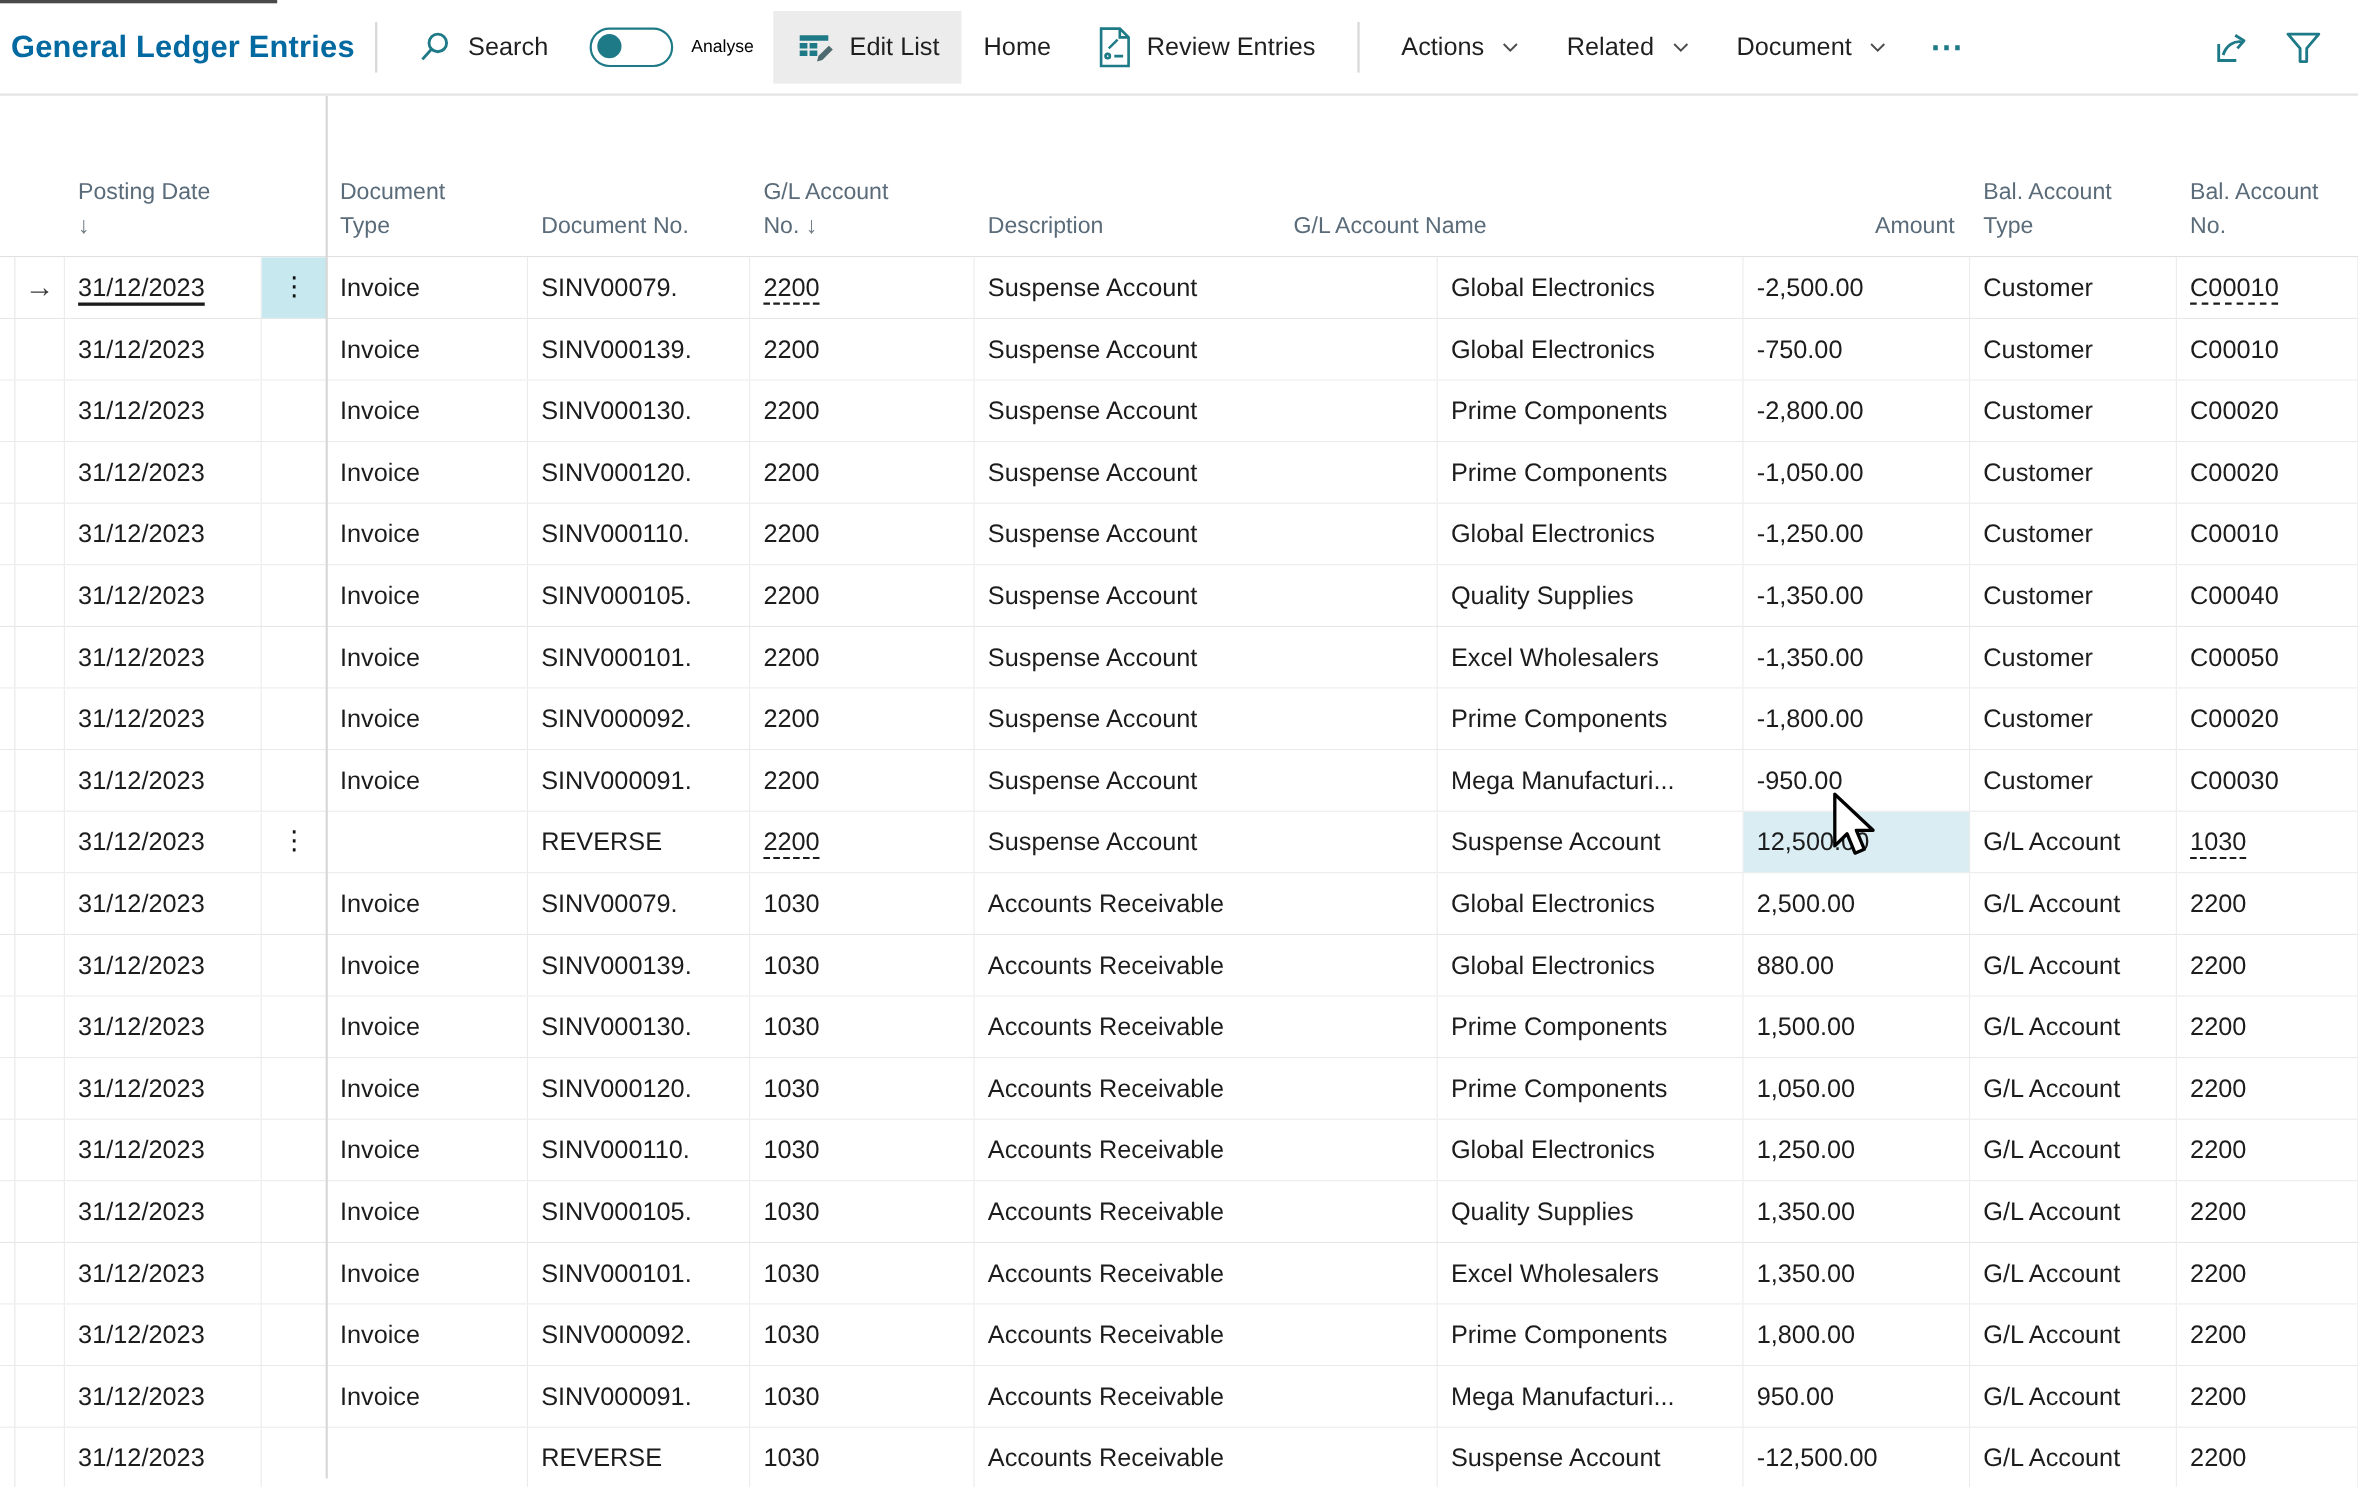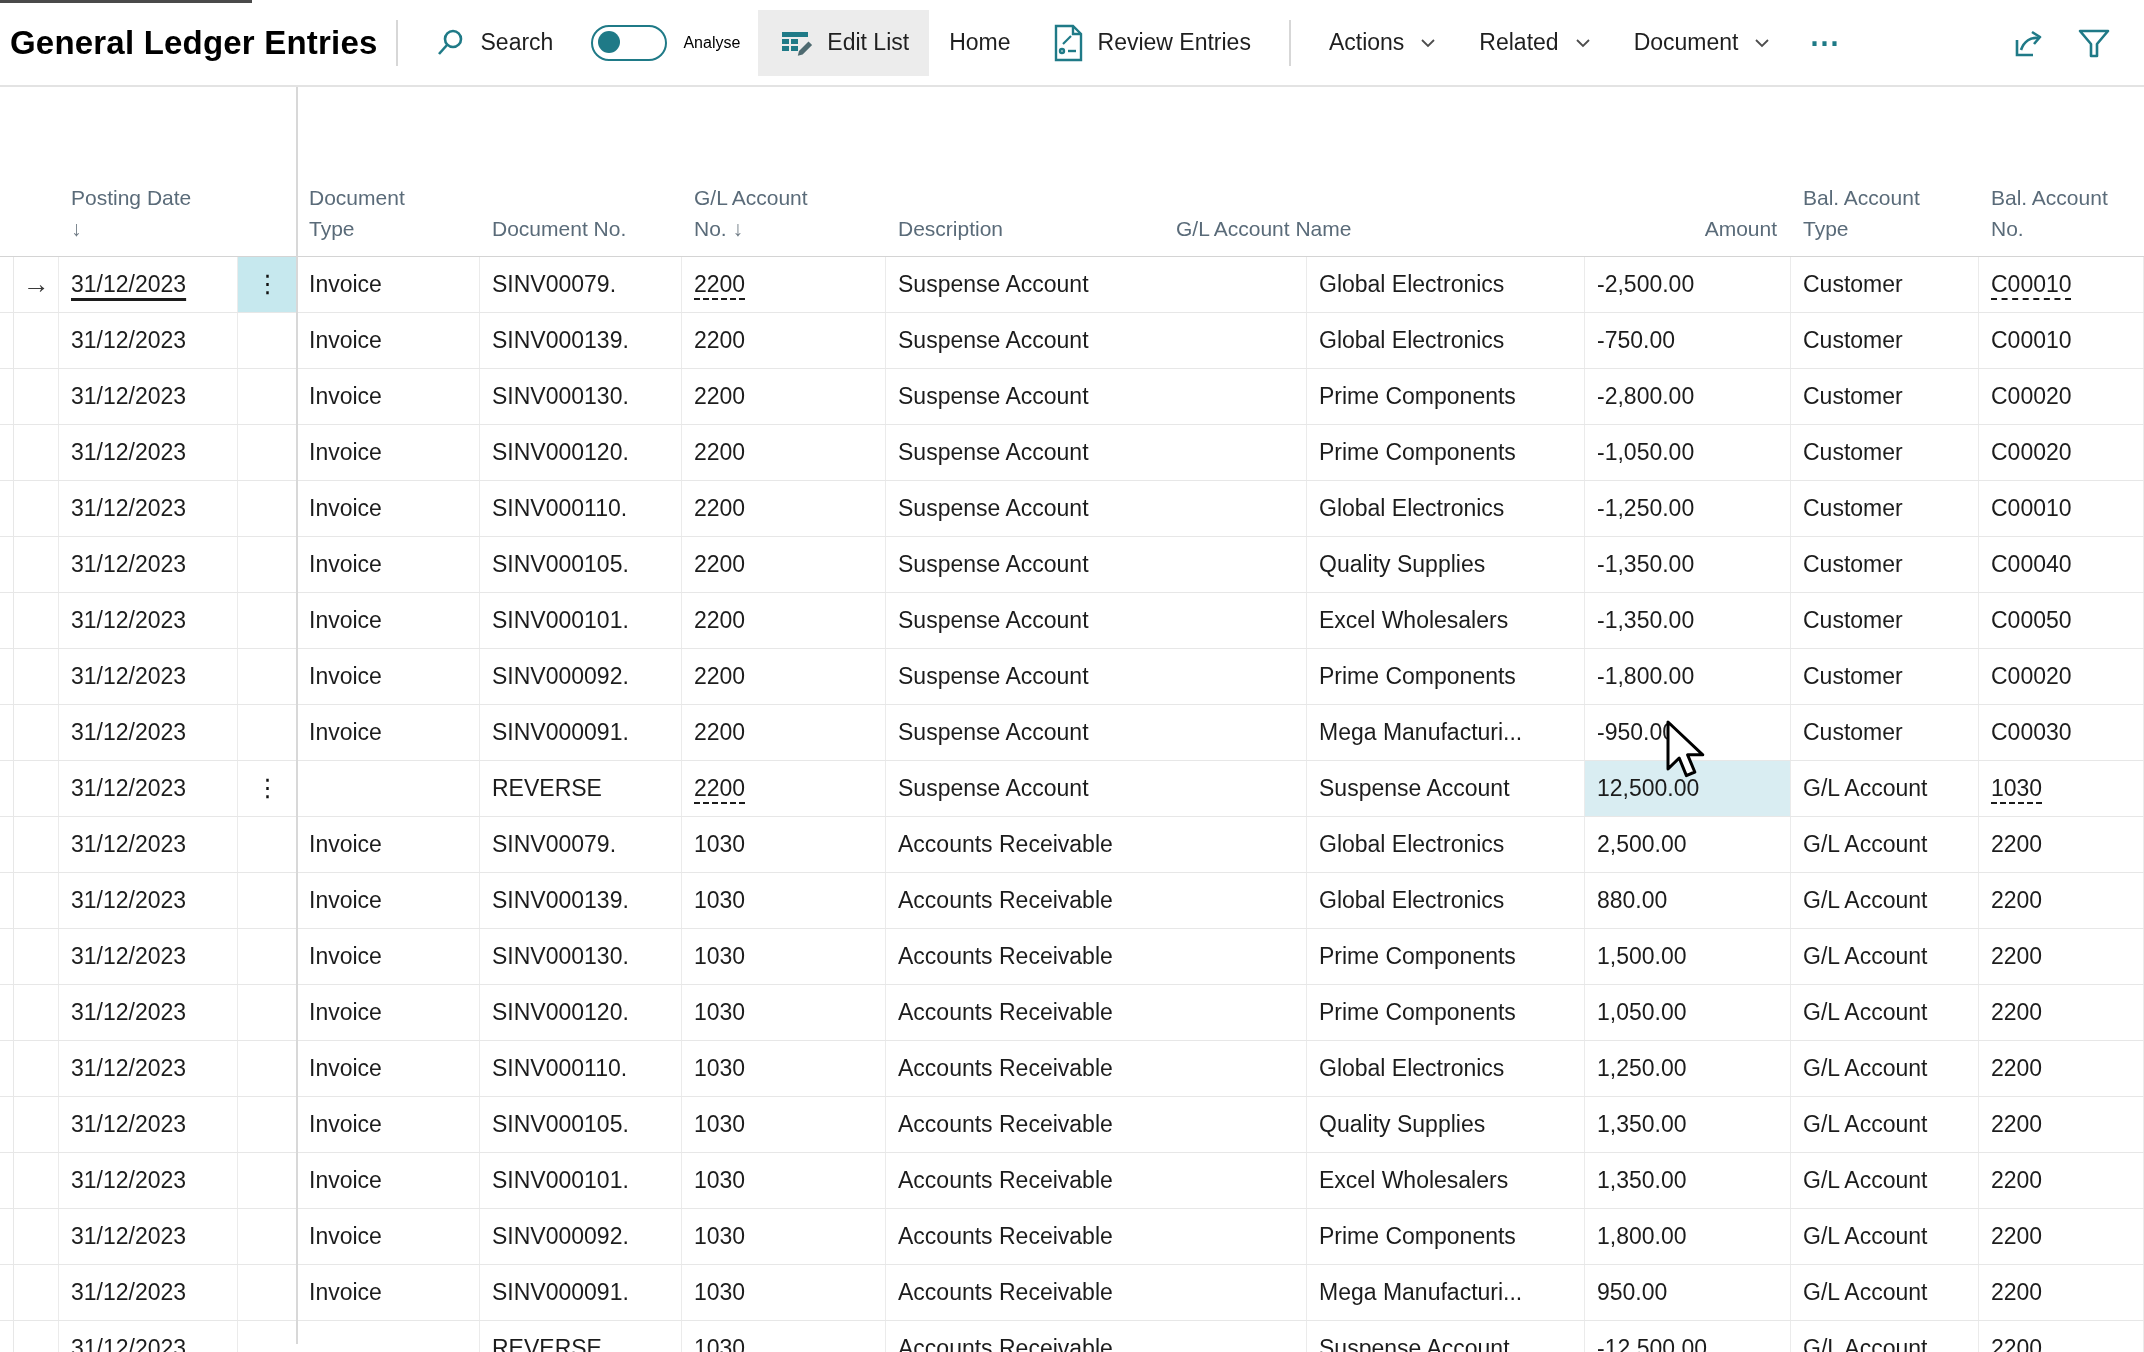--- a/index.html
+++ b/index.html
@@ -7,21 +7,21 @@
     width:2144px;height:1352px;position:relative;overflow:hidden;
     background:#ffffff;font-family:"Liberation Sans", sans-serif;
     -webkit-font-smoothing:antialiased;
   }
   
   .cmdbar{
     height:85px;display:flex;align-items:center;
     border-bottom:2px solid #e3e3e3;background:#fff;position:relative;z-index:6;
   }
   .page-title{
-    font-size:33px;font-weight:700;color:#000000;margin:0 0 0 10px;white-space:nowrap;
+    font-size:28px;font-weight:700;color:#0369a1;margin:0 0 0 10px;white-space:nowrap;
     letter-spacing:.2px;
   }
   .vsep{width:2px;height:46px;background:#d7d7d7;margin:0 18px;flex:none;}
   .cmd{
     display:flex;align-items:center;gap:13px;height:66px;padding:0 20px;
     background:none;border:none;font-family:inherit;font-size:23px;color:#1f1f1f;
     cursor:default;white-space:nowrap;flex:none;
   }
   .cmd.active{background:#ececec;}
   .cmd svg{flex:none;}
@@ -40,21 +40,21 @@
   }
   .spacer{flex:1;}
   .iconbtn{background:none;border:none;padding:0 14px;height:85px;display:flex;align-items:center;flex:none;}
   
   .w-sel{width:46px;}.w-date{width:179px;}.w-dots{width:59px;}
   .w-doctype{width:183px;}.w-docno{width:202px;}.w-glno{width:204px;}
   .w-glname{width:421px;}.w-desc{width:278px;}.w-amt{width:206px;}
   .w-baltype{width:188px;}.w-balno{width:165px;}
   
   .ghead{
-    height:170px;display:flex;align-items:flex-end;padding-left:13px;
+    height:147px;display:flex;align-items:flex-end;padding-left:13px;
     box-sizing:border-box;border-bottom:1px solid #d4d4d4;background:#fff;
   }
   .hcell{
     box-sizing:border-box;padding:0 12px 12px 12px;font-size:21px;line-height:31px;
     color:#5a6b79;white-space:nowrap;overflow:hidden;
   }
   .hcell.right{text-align:right;padding-right:14px;}
   .hspacer{box-sizing:border-box;}
   .sort-arrow{color:#6f7b85;}
   

